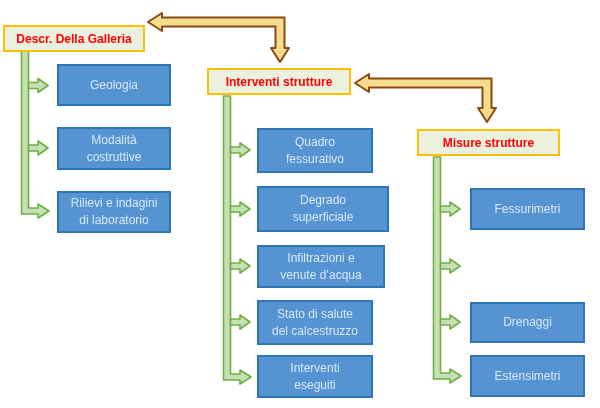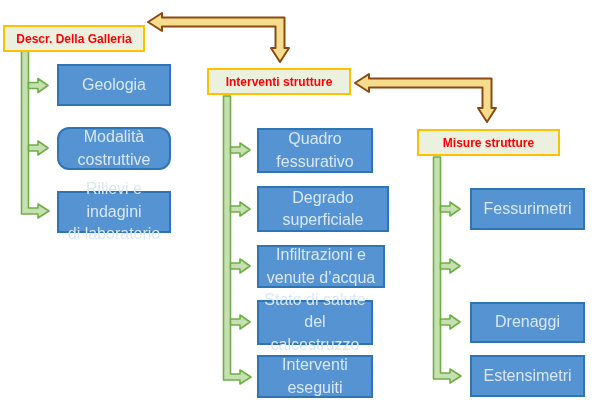--- a/index.html
+++ b/index.html
@@ -11,21 +11,21 @@
   .header-box{
     position:absolute;box-sizing:border-box;
     display:flex;align-items:center;justify-content:center;
     background:#EBF1DE;border:2px solid #FFC000;
     color:#FF0000;font-weight:bold;font-size:12px;text-align:center;
   }
   .item-box{
     position:absolute;box-sizing:border-box;
     display:flex;align-items:center;justify-content:center;
     background:#5593D2;border:2px solid #2E75B5;
-    color:#D9E8F6;font-size:16px;line-height:1.4;text-align:center;
+    color:#D9E8F6;font-size:12px;line-height:1.4;text-align:center;
     white-space:pre-line;
   }
   .conn{fill:#C6E0B4;stroke:#6FAE44;stroke-width:1.6;stroke-linejoin:round;}
   .flow{fill:#F6DD8D;stroke:#8A4A12;stroke-width:2;stroke-linejoin:round;}
 </style>
 </head>
 <body>
 
 <div class="canvas">
 
@@ -49,21 +49,21 @@
     <path class="conn" d="M440.5,206 L450,206 L450,202 L460,209 L450,216 L450,212 L440.5,212 Z"></path>
     <path class="conn" d="M440.5,263 L450,263 L450,259 L460,266 L450,273 L450,269 L440.5,269 Z"></path>
     <path class="conn" d="M440.5,319 L450,319 L450,315 L460,322 L450,329 L450,325 L440.5,325 Z"></path>
   </svg>
 
   <div class="header-box" style="left:3px;top:9px;width:142px;height:27px;margin-top:16px;">Descr. Della Galleria</div>
   <div class="header-box" style="left:207px;top:68px;width:144px;height:27px;">Interventi strutture</div>
   <div class="header-box" style="left:417px;top:129px;width:143px;height:27px;">Misure strutture</div>
 
   <div class="item-box" style="left:57px;top:64px;width:114px;height:42px;">Geologia</div>
-  <div class="item-box" style="left:57px;top:127px;width:114px;height:43px;border-radius:12px;">Modalità
+  <div class="item-box" style="left:57px;top:127px;width:114px;height:43px;">Modalità
 costruttive</div>
   <div class="item-box" style="left:57px;top:191px;width:114px;height:42px;">Rilievi e indagini
 di laboratorio</div>
 
   <div class="item-box" style="left:257px;top:128px;width:116px;height:45px;">Quadro
 fessurativo</div>
   <div class="item-box" style="left:257px;top:186px;width:132px;height:46px;">Degrado
 superficiale</div>
   <div class="item-box" style="left:257px;top:245px;width:128px;height:43px;">Infiltrazioni e
 venute d’acqua</div>

